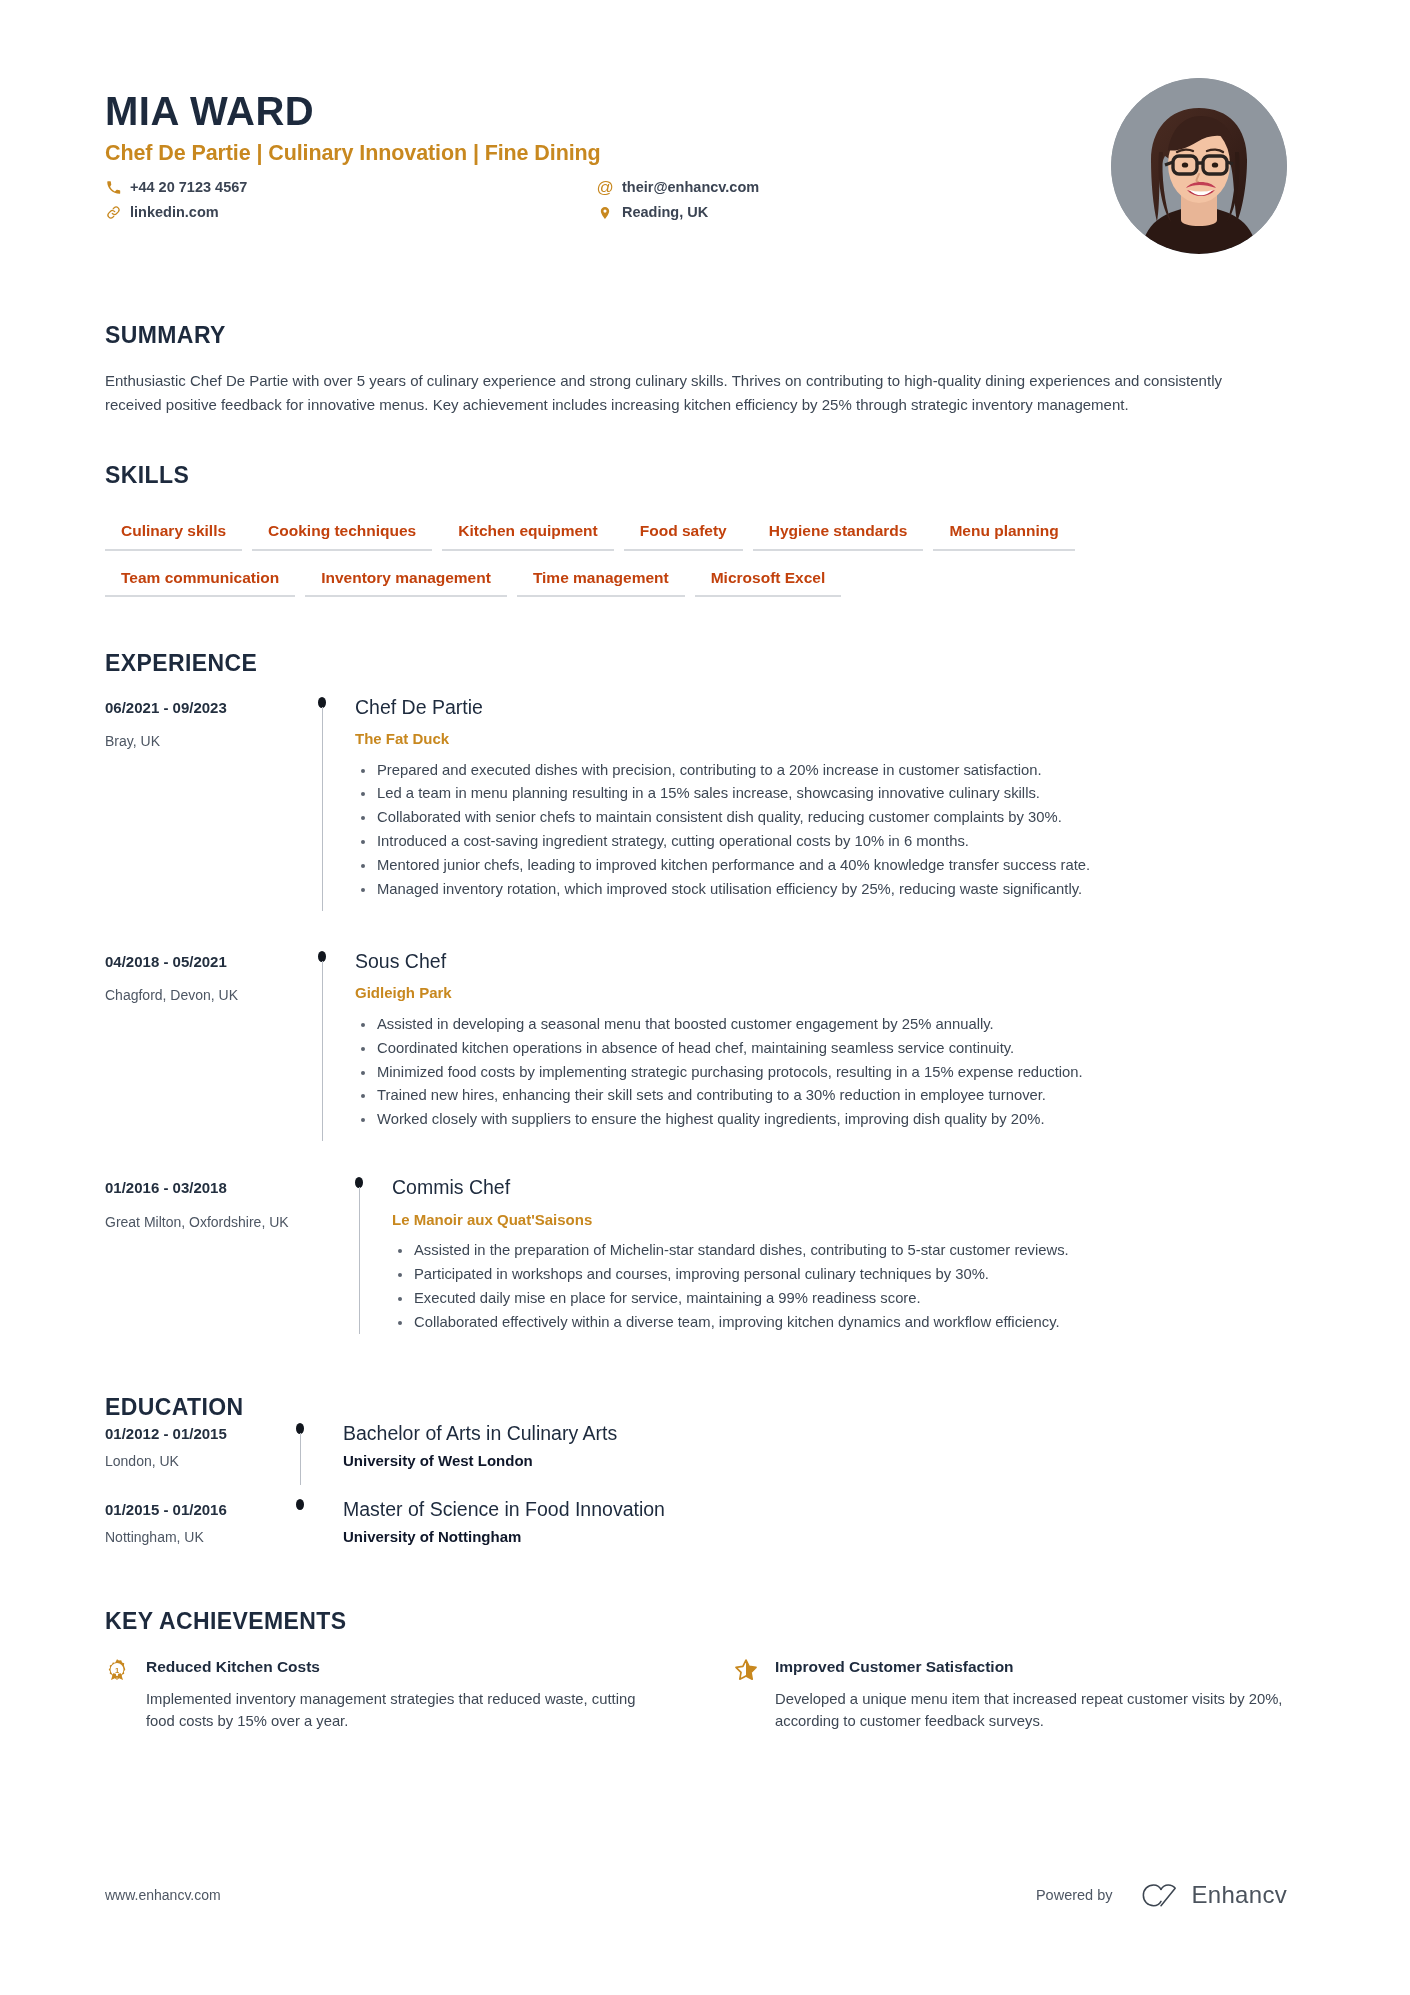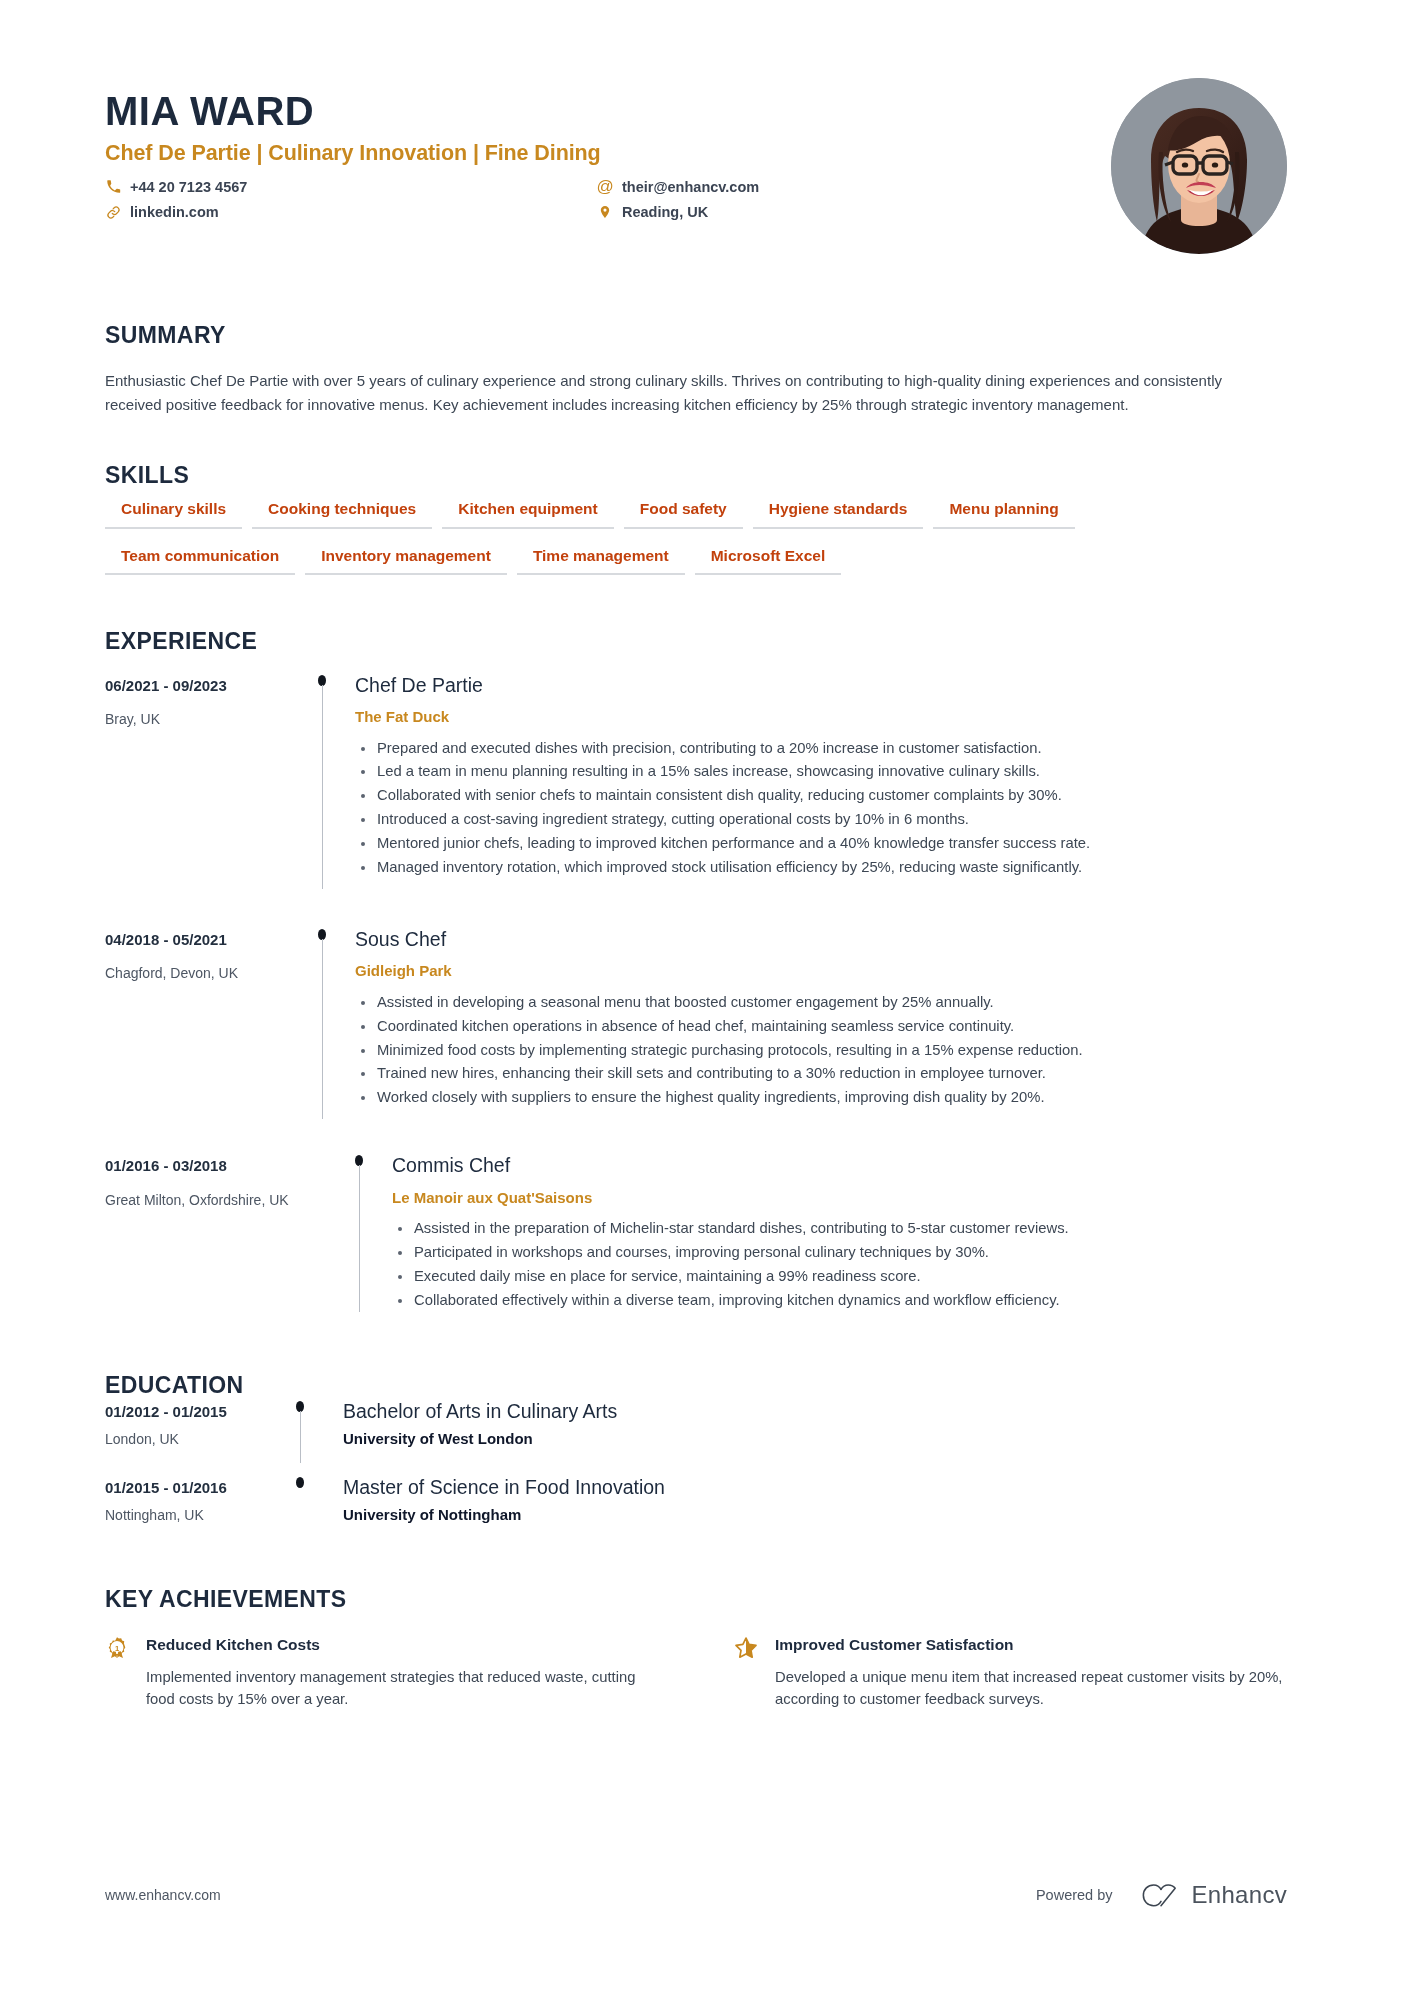--- a/index.html
+++ b/index.html
@@ -47,21 +47,21 @@
     letter-spacing: -0.1px;
   }
 
   .contact-grid {
     display: grid;
     grid-template-columns: 492px auto;
     row-gap: 8px;
   }
   .contact-item {
     display: flex;
-    align-items: flex-start;
+    align-items: center;
     gap: 9px;
     font-size: 14.5px;
     font-weight: 700;
     color: #3b4453;
     line-height: 1.2;
   }
   .contact-icon {
     width: 16px;
     height: 16px;
     flex: 0 0 16px;
@@ -105,21 +105,21 @@
   .summary-title { margin-bottom: 20px; }
   .summary-text {
     font-size: 15px;
     line-height: 1.58;
     color: #3d4754;
     max-width: 1168px;
   }
 
   
   .skills-block { margin-top: 46px; }
-  .skills-title { margin-bottom: 10px; }
+  .skills-title { margin-bottom: 32px; }
   .skills-rows { display: flex; flex-direction: column; gap: 17px; }
   .skills-row { display: flex; flex-wrap: nowrap; gap: 10px; }
   .skill-chip {
     font-size: 15.5px;
     font-weight: 700;
     color: #c2410c;
     padding: 0 16px 7px 16px;
     border-bottom: 2px solid #d7dade;
     white-space: nowrap;
     line-height: 1.3;

